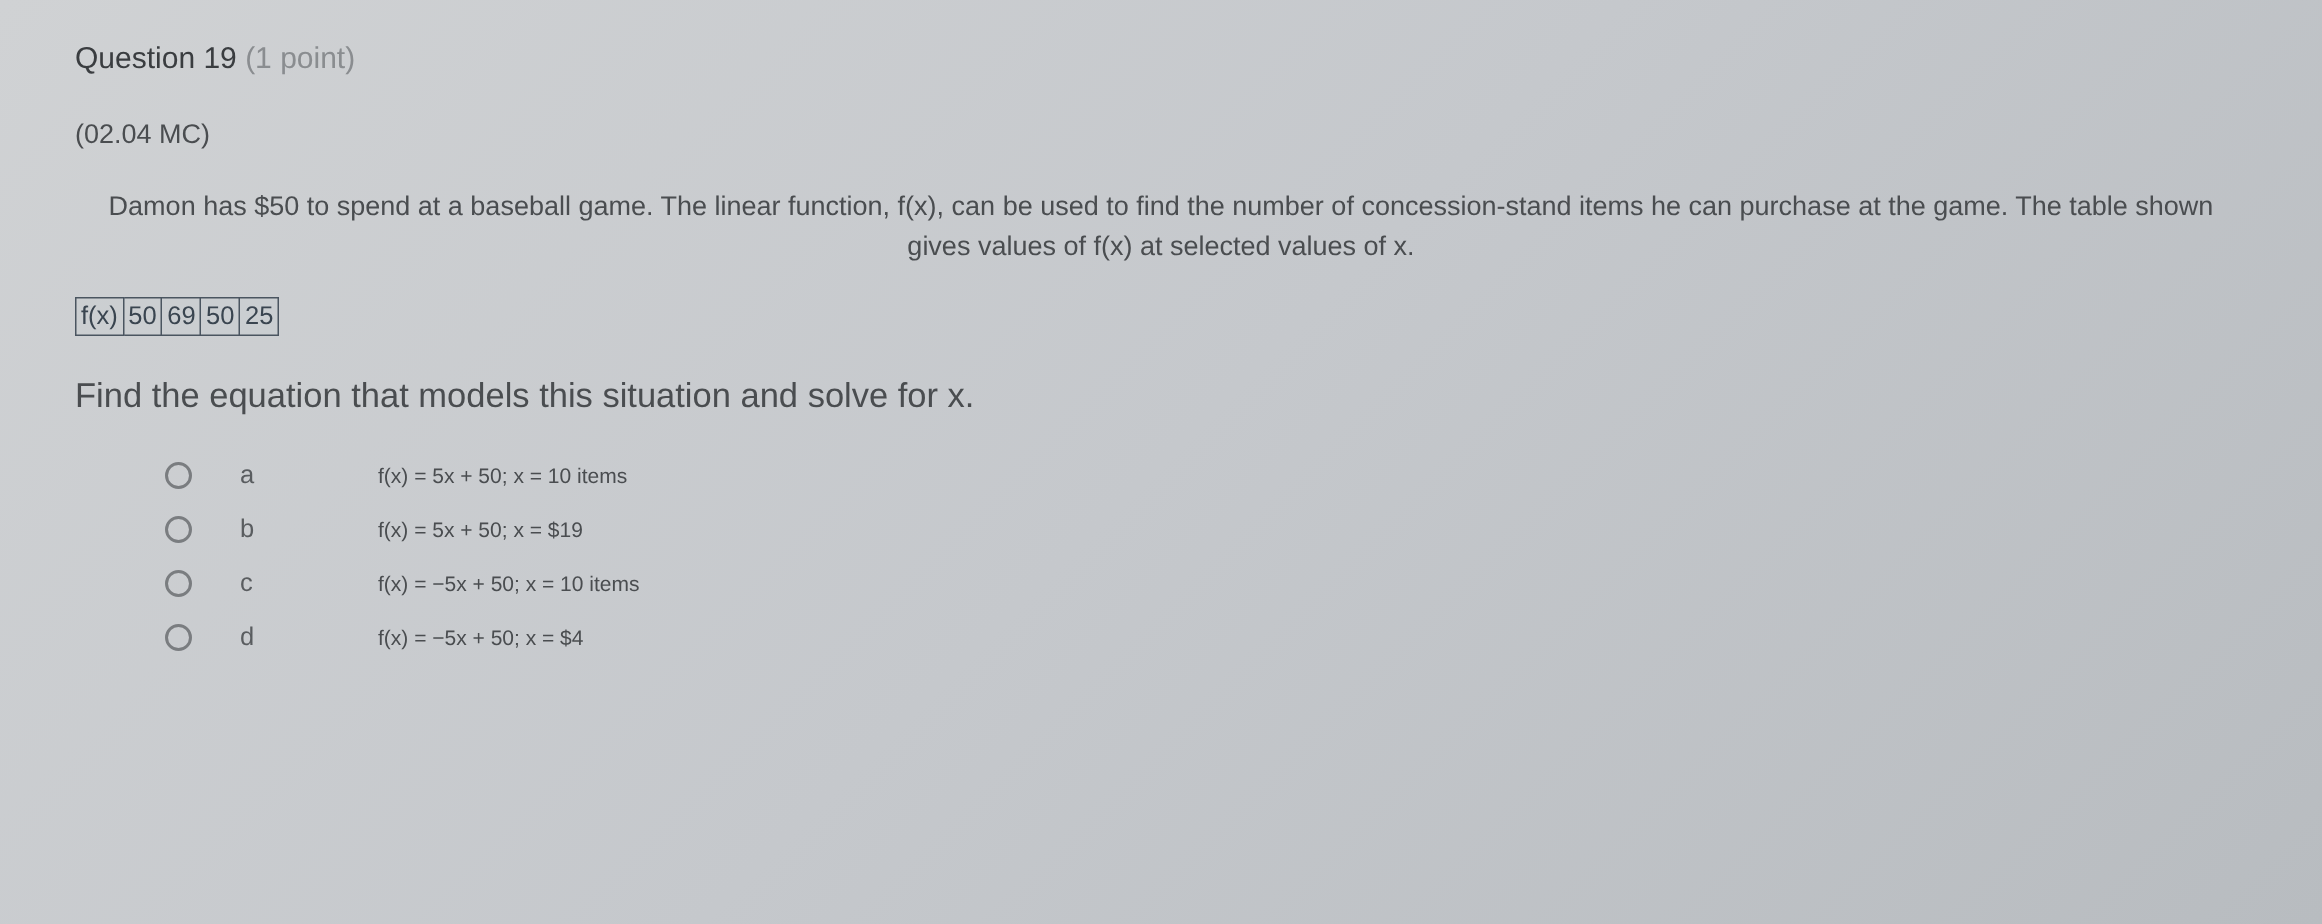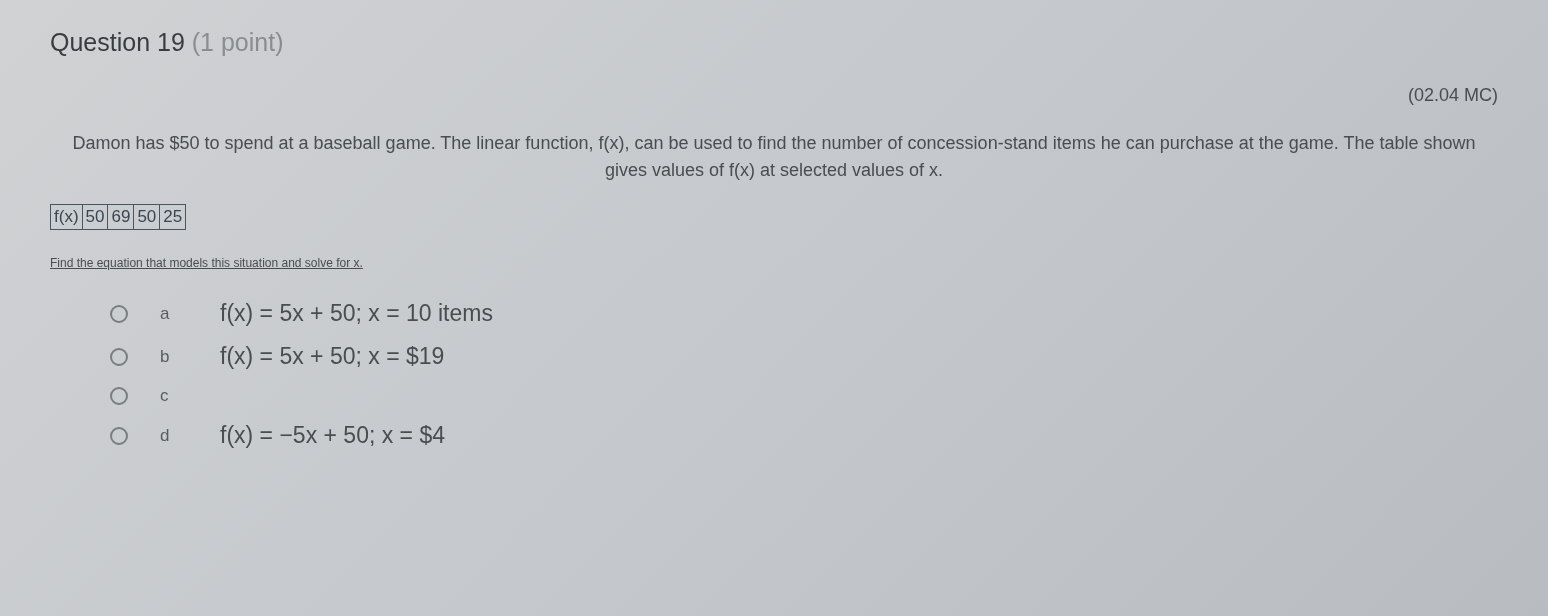--- a/index.html
+++ b/index.html
@@ -10,36 +10,35 @@
     body {
       font-family: Arial, Helvetica, sans-serif;
       background: linear-gradient(135deg, #d0d2d4 0%, #c5c8cc 50%, #b8bcc0 100%);
       width: 1548px;
       height: 616px;
       padding: 28px 50px;
       color: #3a3d40;
       position: relative;
     }
     .question-header {
-      font-size: 25px;
+      font-size: 20px;
       margin-bottom: 28px;
     }
     .question-number {
       color: #3a3d40;
       font-weight: 500;
     }
     .question-points {
       color: #8a8d90;
       font-weight: 400;
     }
     .question-code {
       font-size: 18px;
       color: #4a4d50;
       margin-bottom: 24px;
-      text-align: right;
     }
     .question-text {
       font-size: 18px;
       color: #4a4d50;
       line-height: 1.5;
       margin-bottom: 20px;
       text-align: center;
     }
     .data-table {
       border-collapse: collapse;
@@ -48,24 +47,23 @@
     }
     .data-table td {
       border: 1.5px solid #4a5560;
       padding: 2px 3px;
       font-size: 17px;
       color: #3a4550;
       text-align: center;
       background: rgba(200,205,210,0.3);
     }
     .find-text {
-      font-size: 12px;
+      font-size: 23px;
       color: #4a4d50;
       margin-bottom: 30px;
-      text-decoration: underline;
     }
     .options {
       padding-left: 60px;
     }
     .option-row {
       display: flex;
       align-items: center;
       margin-bottom: 16px;
     }
     .radio-circle {
@@ -77,22 +75,23 @@
       cursor: pointer;
       flex-shrink: 0;
     }
     .option-letter {
       font-size: 17px;
       color: #5a5d60;
       width: 60px;
       flex-shrink: 0;
     }
     .option-text {
-      font-size: 23px;
+      font-size: 14px;
       color: #4a4d50;
+      margin-left: 32px;
     }
   </style>
 </head>
 <body>
 
 <div class="question-header">
   <span class="question-number">Question 19</span>
   <span class="question-points">(1 point)</span>
 </div>
 
@@ -121,19 +120,20 @@
     <div class="option-text">f(x) = 5x + 50; x = 10 items</div>
   </div>
   <div class="option-row">
     <div class="radio-circle"></div>
     <div class="option-letter">b</div>
     <div class="option-text">f(x) = 5x + 50; x = $19</div>
   </div>
   <div class="option-row">
     <div class="radio-circle"></div>
     <div class="option-letter">c</div>
+    <div class="option-text">f(x) = −5x + 50; x = 10 items</div>
   </div>
   <div class="option-row">
     <div class="radio-circle"></div>
     <div class="option-letter">d</div>
     <div class="option-text">f(x) = −5x + 50; x = $4</div>
   </div>
 </div>
 
 </body></html>

